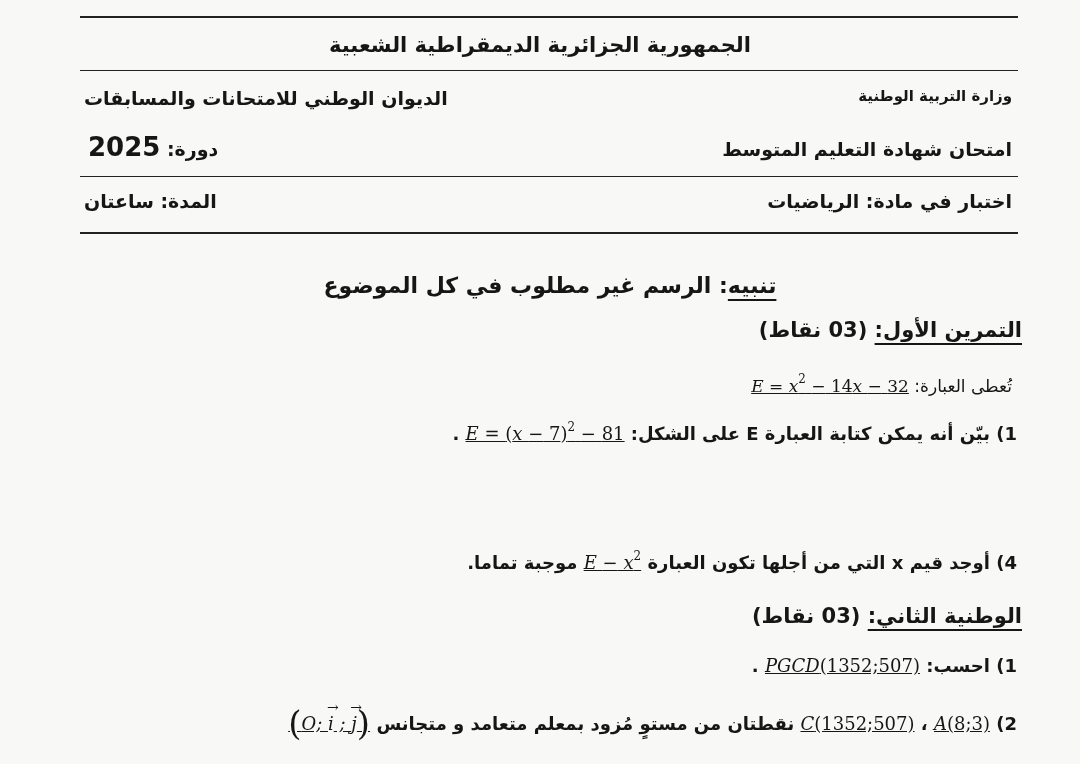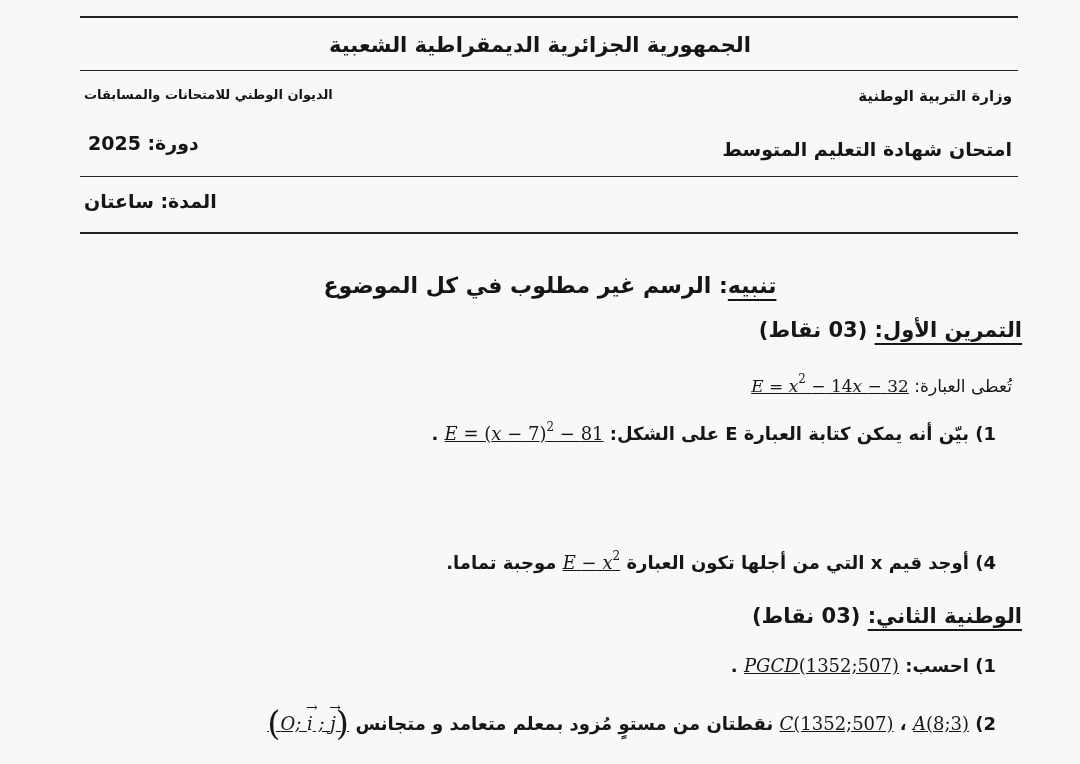--- a/index.html
+++ b/index.html
@@ -45,32 +45,32 @@
       font-style: italic;
       font-weight: normal;
       text-decoration: underline;
     }
     .math .up { font-style: normal; }
     .underline { text-decoration: underline; text-underline-offset: 6px; text-decoration-thickness: 2px; }
 
     
     #republic { top: 33px; left: 0; width: 1080px; text-align: center; font-size: 21px; direction: rtl; }
     #ministry { top: 87px; right: 68px; font-size: 15px; }
-    #office { top: 87px; left: 84px; font-size: 13px; }
+    #office { top: 87px; left: 84px; font-size: 19px; }
     #exam { top: 138px; right: 68px; font-size: 19px; }
     #session { top: 132px; left: 88px; font-size: 19px; }
-    #session .yr { font-family: "DejaVu Sans", sans-serif; font-size: 19px; font-weight: bold; }
+    #session .yr { font-family: "DejaVu Sans", sans-serif; font-size: 26px; font-weight: bold; }
     #subject { top: 190px; right: 68px; font-size: 19px; }
     #duration { top: 190px; left: 84px; font-size: 19px; }
 
     
     #notice { top: 273px; left: 0; width: 1080px; text-align: center; font-size: 22px; direction: rtl; padding-left: 20px; box-sizing: border-box; }
     #ex1-title { top: 318px; right: 58px; font-size: 21px; }
     #ex1-intro { top: 372px; right: 68px; font-size: 17px; font-weight: normal; }
-    .q { right: 84px; font-size: 18px; font-weight: bold; text-align: center; }
+    .q { right: 63px; font-size: 18px; font-weight: bold; text-align: center; }
     #q1 { top: 420px; }
     #q2 { top: 463px; }
     #q3 { top: 506px; }
     #q4 { top: 549px; }
     #ex2-title { top: 604px; right: 58px; font-size: 21px; }
     #q21 { top: 655px; }
     #q22 { top: 703px; }
 
     .num { font-family: "DejaVu Sans", sans-serif; font-weight: bold; }
     .sqrt { border-top: 1.5px solid #161616; padding: 0 2px; }
@@ -100,20 +100,21 @@
   <div class="ar" id="office">الديوان الوطني للامتحانات والمسابقات</div>
 
   <div class="ar" id="exam">امتحان شهادة التعليم المتوسط</div>
   <div class="ar" id="session">
     <span>دورة:</span>
     <span class="yr ltr">2025</span>
   </div>
 
   <div class="rule thin" style="top:176px; left:80px; width:938px;"></div>
 
+  <div class="ar" id="subject">اختبار في مادة: الرياضيات</div>
   <div class="ar" id="duration">المدة: ساعتان</div>
 
   <div class="rule" style="top:232px; left:80px; width:938px;"></div>
 
   <div class="ar" id="notice">
     <span class="underline">تنبيه</span><span>: الرسم غير مطلوب في كل الموضوع</span>
   </div>
 
   <div class="ar" id="ex1-title">
     <span class="underline">التمرين الأول:</span>

